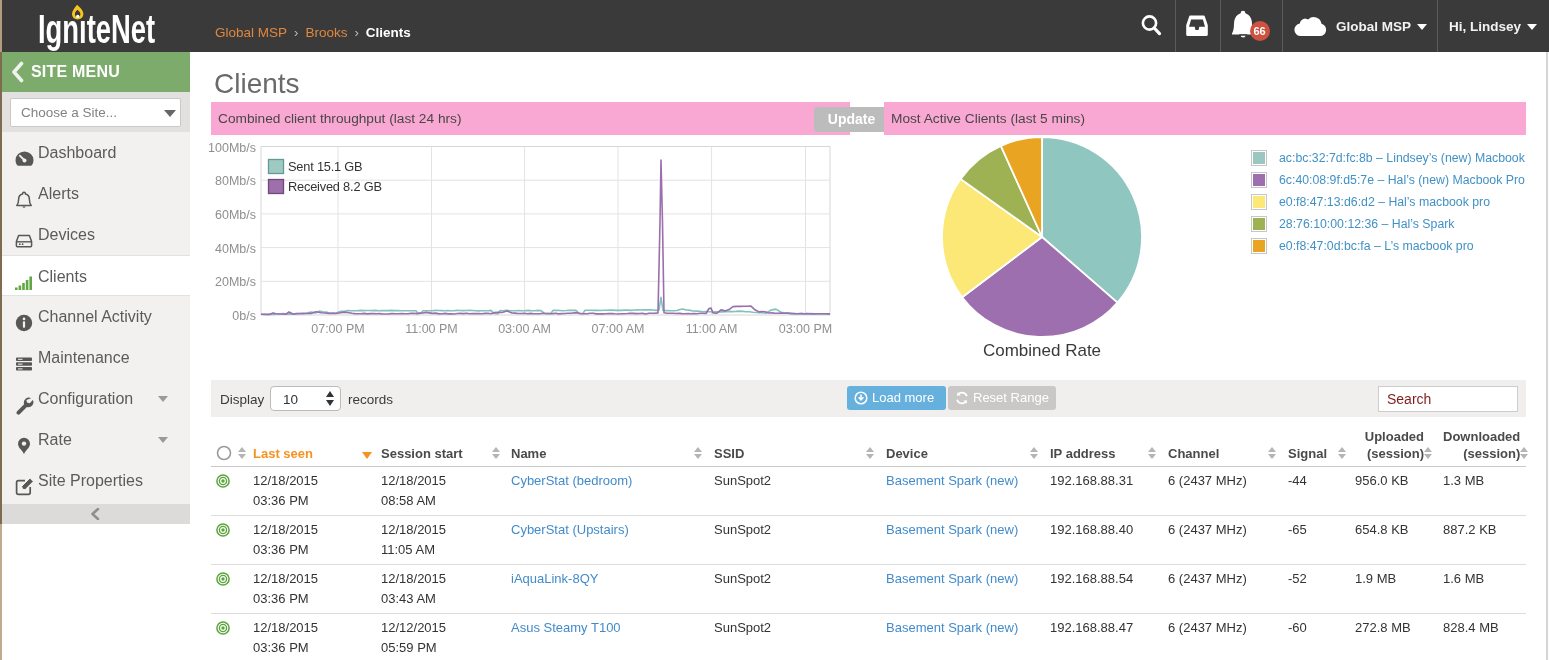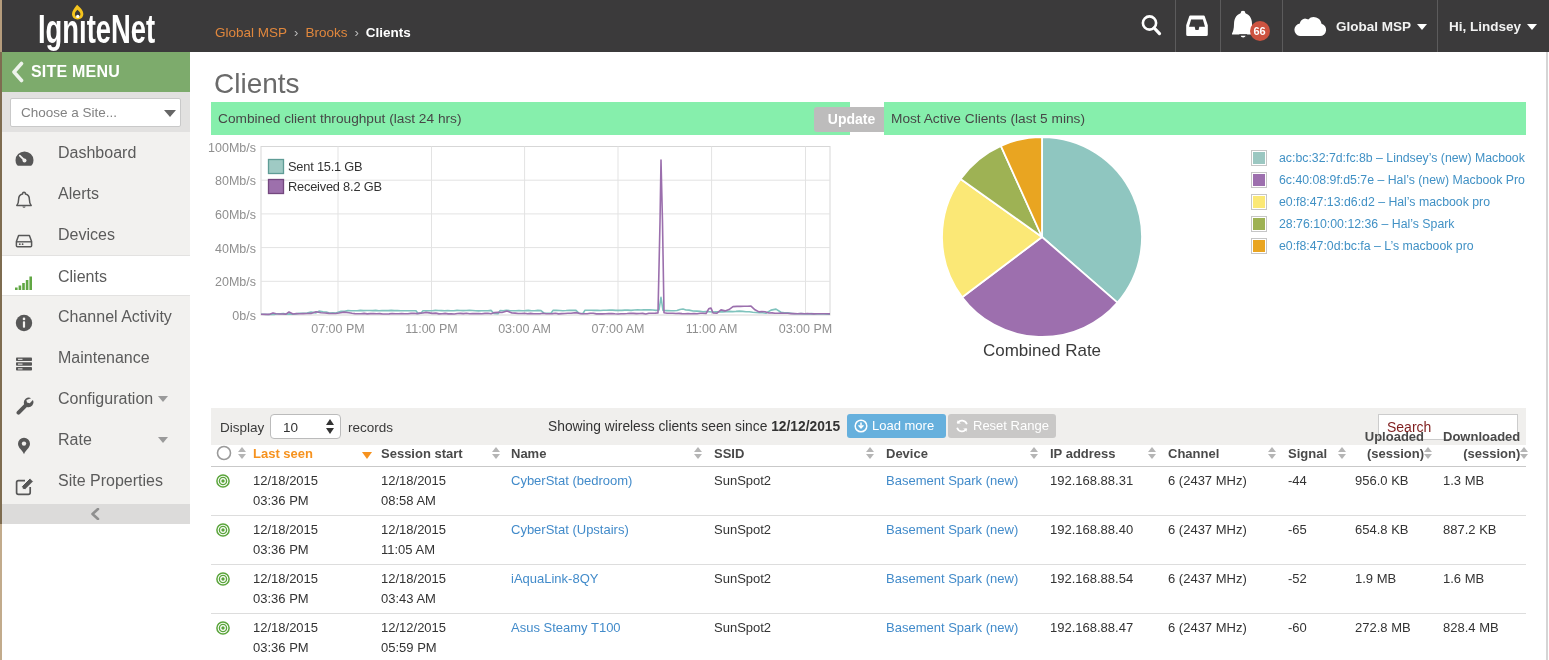--- a/index.html
+++ b/index.html
@@ -19,39 +19,39 @@
 
 
 #side-green { position:absolute; left:0; top:52px; width:190px; height:40px; background:#7dab6c; color:#fff; }
 #side-green .txt { position:absolute; left:31px; top:11px; font-size:16px; font-weight:bold; letter-spacing:0.2px; }
 #side-select-wrap { position:absolute; left:0; top:92px; width:190px; height:40px; background:#e2e1e0;padding-left:8px; }
 #side-select { position:absolute; left:10px; top:6px; width:171px; height:29px; background:#fff; border:1px solid #c9c9c9; border-radius:2px; }
 #side-select .ph { position:absolute; left:10px; top:6px; font-size:13.5px; color:#828282; }
 #side-menu { position:absolute; left:0; top:132px; width:190px; height:372px; background:#f2f1ef; }
 .mitem { position:relative; height:41px; line-height:41px; color:#5b5b5b; font-size:16px; }
 .mitem .ico { position:absolute; left:14px; top:11px; width:20px; height:20px; }
-.mitem .lbl { position:absolute; left:58px; top:0; }
+.mitem .lbl { position:absolute; left:38px; top:0; }
 .mitem.active { background:#fff; border-top:1px solid #e3e2e1; border-bottom:1px solid #e3e2e1; }
 .mitem .car { position:absolute; right:22px; top:18px; width:0; height:0; border-left:5px solid transparent; border-right:5px solid transparent; border-top:6px solid #9a9a9a; }
 #side-collapse { position:absolute; left:0; top:504px; width:190px; height:20px; background:#dcdbda; text-align:center; }
 #lstrip { position:absolute; left:0; top:0; width:2px; height:660px; }
 
 
 #h1 { position:absolute; left:214px; top:68px; font-size:28px; color:#6a6a6a; }
-.phead { position:absolute; top:102px; height:33px; background:#86efac; font-size:13.7px; color:#474747; line-height:33px; }
+.phead { position:absolute; top:102px; height:33px; background:#f9a8d4; font-size:13.7px; color:#474747; line-height:33px; }
 #btn-update { position:absolute; left:780px; top:107px; width:75px; height:25px; background:#bdbcbc; border-radius:3px; color:#fff; font-size:14px; font-weight:bold; text-align:center; line-height:25px;margin-left:34px; }
 
 
 .pleg { position:absolute; left:1251px; width:16px; height:16px; border:1px solid #c6c6c6; background:#fff; }
 .pleg i { position:absolute; left:1px; top:1px; width:12px; height:12px; display:block; }
 .plegt { position:absolute; left:1279px; white-space:nowrap; font-size:12.3px; line-height:16px; color:#4191c5; }
 #combined-rate { position:absolute; left:942px; top:341px; width:200px; text-align:center; font-size:17px; color:#3a3a3a; }
 
 
-#toolbar { position:absolute; left:211px; top:380px; width:1315px; height:37px; background:#f0efed;margin-top:28px; }
+#toolbar { position:absolute; left:211px; top:380px; width:1315px; height:37px; background:#f0efed; }
 #tb-display { position:absolute; left:9px; top:12px; font-size:13.5px; color:#3a3a3a; }
 #tb-select { position:absolute; left:59px; top:6px; width:71px; height:25px; background:#fff; border:1px solid #bbb; border-radius:4px; }
 #tb-select .v { position:absolute; left:12px; top:5px; font-size:13.5px; color:#333; }
 #tb-records { position:absolute; left:137px; top:12px; font-size:13.5px; color:#3a3a3a; }
 #tb-showing { position:absolute; left:337px; top:10.5px; font-size:13.8px; color:#333; }
 .tb-btn { position:absolute; top:6px; height:24px; border-radius:3px; color:#fff; font-size:13px; line-height:24px; }
 #btn-load { left:636px; width:99px; background:#66b0dd; }
 #btn-reset { left:737px; width:108px; background:#c9c8c7; }
 #tb-search { position:absolute; left:1167px; top:6px; width:140px; height:26px; background:#fff; border:1px solid #ccc; }
 #tb-search span { position:absolute; left:8px; top:4px; font-size:14px; color:#7f1d1d; }
@@ -280,21 +280,20 @@
   <div class="plegt" style="top:238px">e0:f8:47:0d:bc:fa – L’s macbook pro</div>
 
   <div id="toolbar">
     <span id="tb-display">Display</span>
     <div id="tb-select">
       <span class="v">10</span>
       <div class="abs" style="left:55px;top:4px;width:0;height:0;border-left:4px solid transparent;border-right:4px solid transparent;border-bottom:6px solid #333;"></div>
       <div class="abs" style="left:55px;top:13px;width:0;height:0;border-left:4px solid transparent;border-right:4px solid transparent;border-top:6px solid #333;"></div>
     </div>
     <span id="tb-records">records</span>
-    <span id="tb-showing">Showing wireless clients seen since <b>12/12/2015</b></span>
     <div class="tb-btn" id="btn-load"><svg style="position:absolute;left:7px;top:5px" width="14" height="14" viewBox="0 0 14 14">
           <circle cx="7" cy="7" r="5.8" fill="none" stroke="#fff" stroke-width="1.5"></circle>
           <path d="M7 3.4 v5 M4.6 6.2 L7 8.9 L9.4 6.2" fill="none" stroke="#fff" stroke-width="1.5"></path>
         </svg><span style="margin-left:25px">Load more</span></div>
     <div class="tb-btn" id="btn-reset"><svg style="position:absolute;left:7px;top:5px" width="14" height="14" viewBox="0 0 14 14">
           <path d="M11.9 5.3 a5.2 5.2 0 0 0 -9.5 -1.0" fill="none" stroke="#fff" stroke-width="1.7"></path>
           <path d="M2.4 1.2 v3.4 h3.4 Z" fill="#fff"></path>
           <path d="M2.1 8.7 a5.2 5.2 0 0 0 9.5 1.0" fill="none" stroke="#fff" stroke-width="1.7"></path>
           <path d="M11.6 12.8 v-3.4 h-3.4 Z" fill="#fff"></path>
         </svg><span style="margin-left:25px">Reset Range</span></div>

